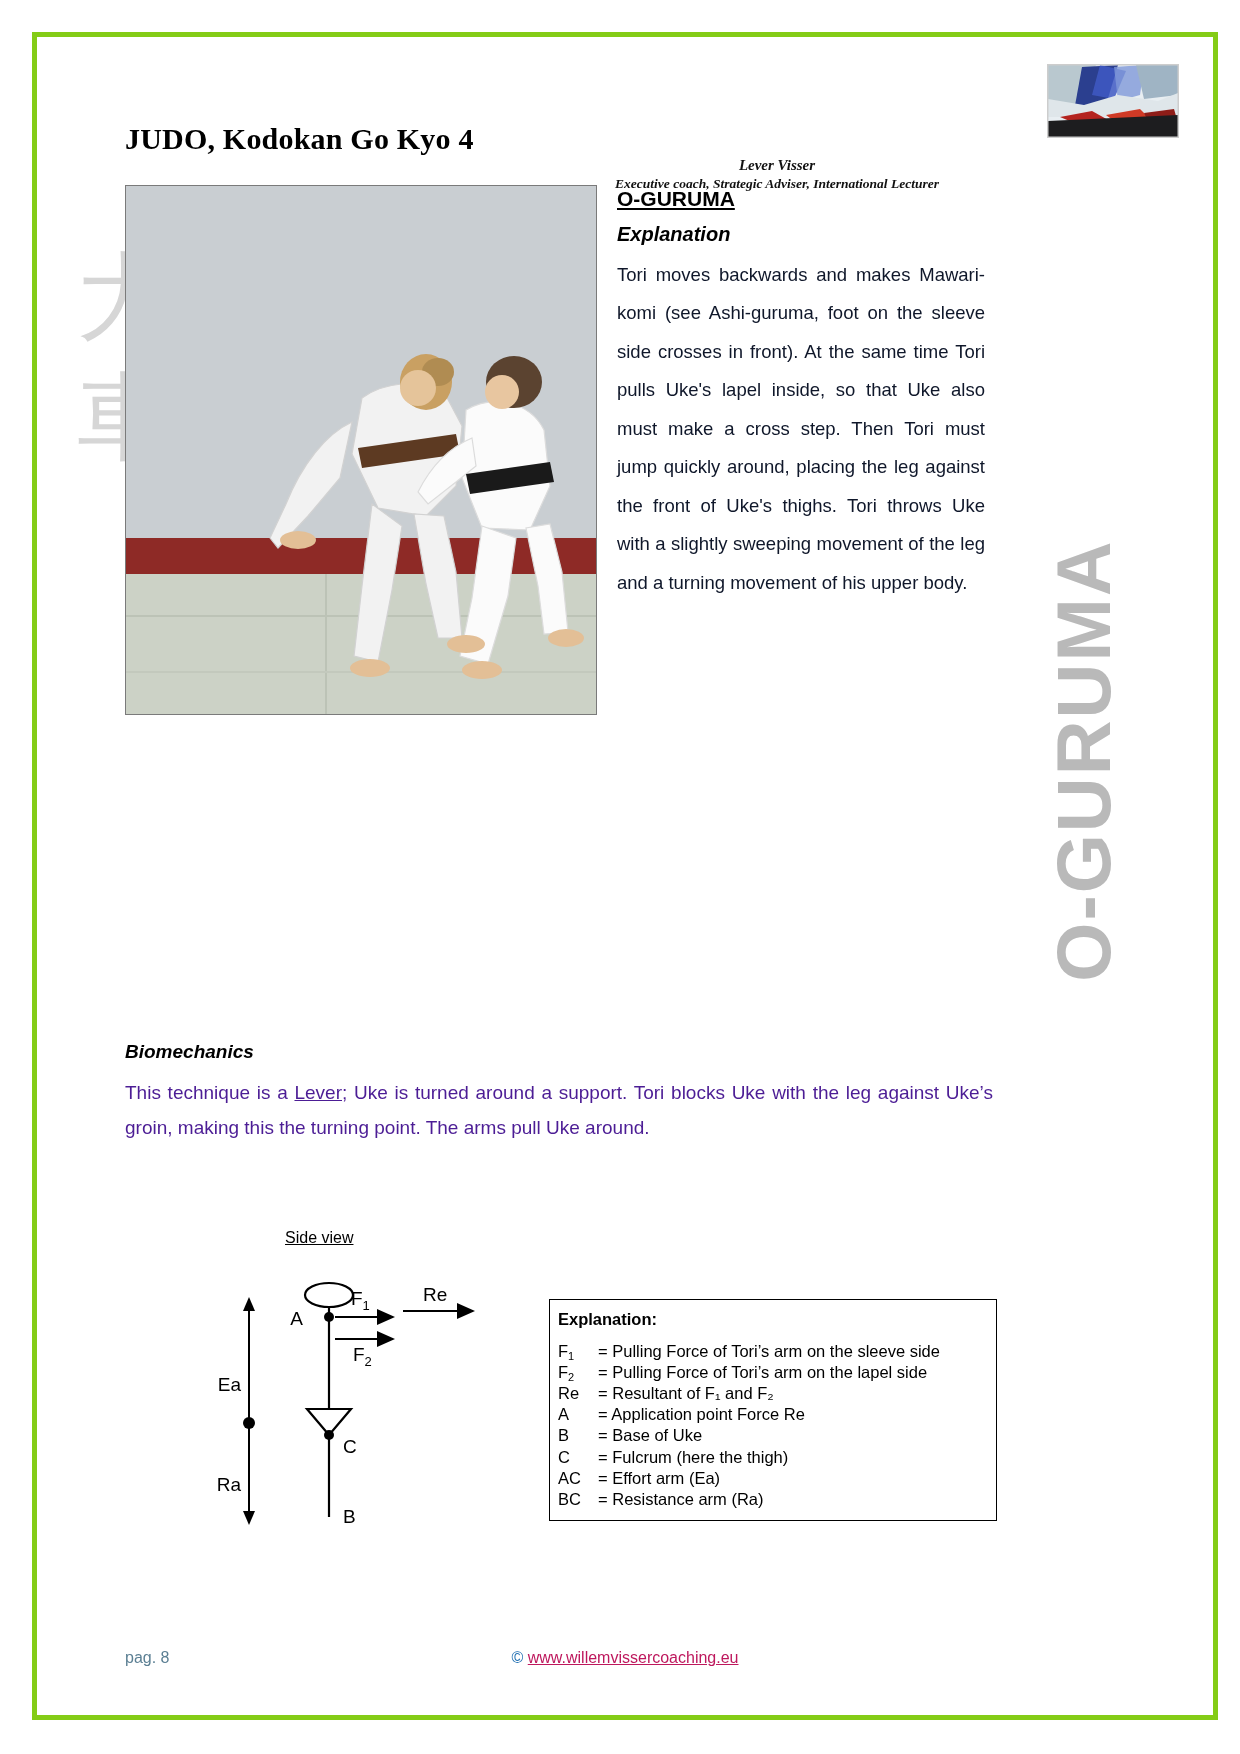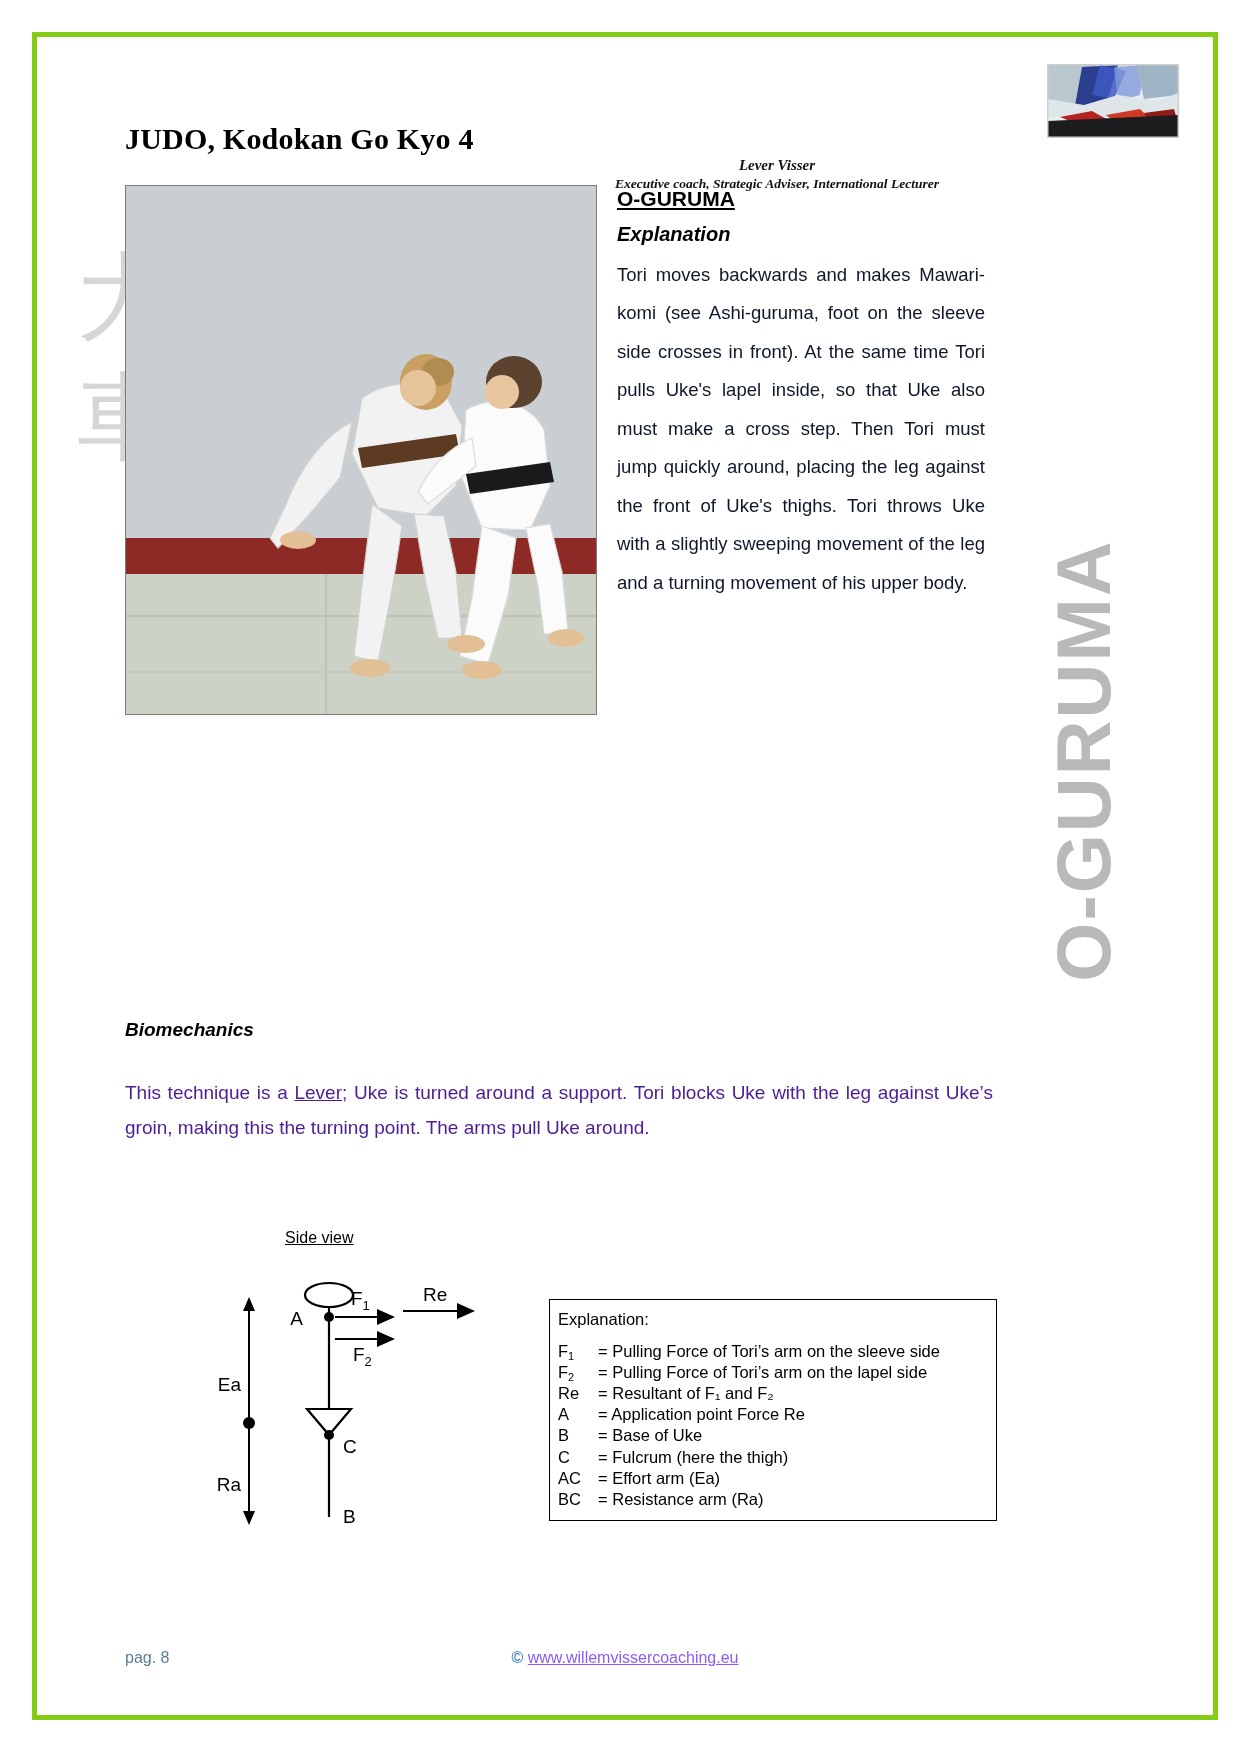--- a/index.html
+++ b/index.html
@@ -117,21 +117,21 @@
     line-height: 2.08;
     text-align: justify;
     color: #0f172a;
     margin: 0;
   }
 
   
   .h-bio {
     position: absolute;
     left: 88px;
-    top: 982px;
+    top: 1004px;
     font-size: 19px;
     font-weight: bold;
     font-style: italic;
     color: #000;
   }
   .bio-text {
     position: absolute;
     left: 88px;
     top: 1038px;
     width: 868px;
@@ -175,20 +175,21 @@
     height: 222px;
     border: 1.5px solid #000;
     box-sizing: border-box;
     padding: 10px 0 0 8px;
     background: #fff;
   }
   .expl-title {
     font-size: 16.5px;
     color: #000;
     margin: 0 0 12px 0;
+    font-weight: bold;
   }
   .expl-list { margin: 0; padding: 0; list-style: none; }
   .expl-list li {
     font-size: 16.5px;
     line-height: 1.28;
     color: #000;
     white-space: nowrap;
   }
   .expl-key {
     display: inline-block;
@@ -224,21 +225,21 @@
   .footer-center {
     position: absolute;
     left: 0;
     right: 0;
     top: 1612px;
     text-align: center;
     font-size: 16px;
     color: #1f6fb2;
   }
   .footer-center .cmark { color: #1f6fb2; }
-  .footer-center .url { text-decoration: underline; color: #8b5cf6; }
+  .footer-center .url { text-decoration: underline; color: #be185d; }
 </style>
 </head>
 <body>
 
 <div class="page">
 
   <div class="doc-title">JUDO, Kodokan Go Kyo 4</div>
 
   <div class="logo">
     <svg viewBox="0 0 130 72" preserveAspectRatio="none">

